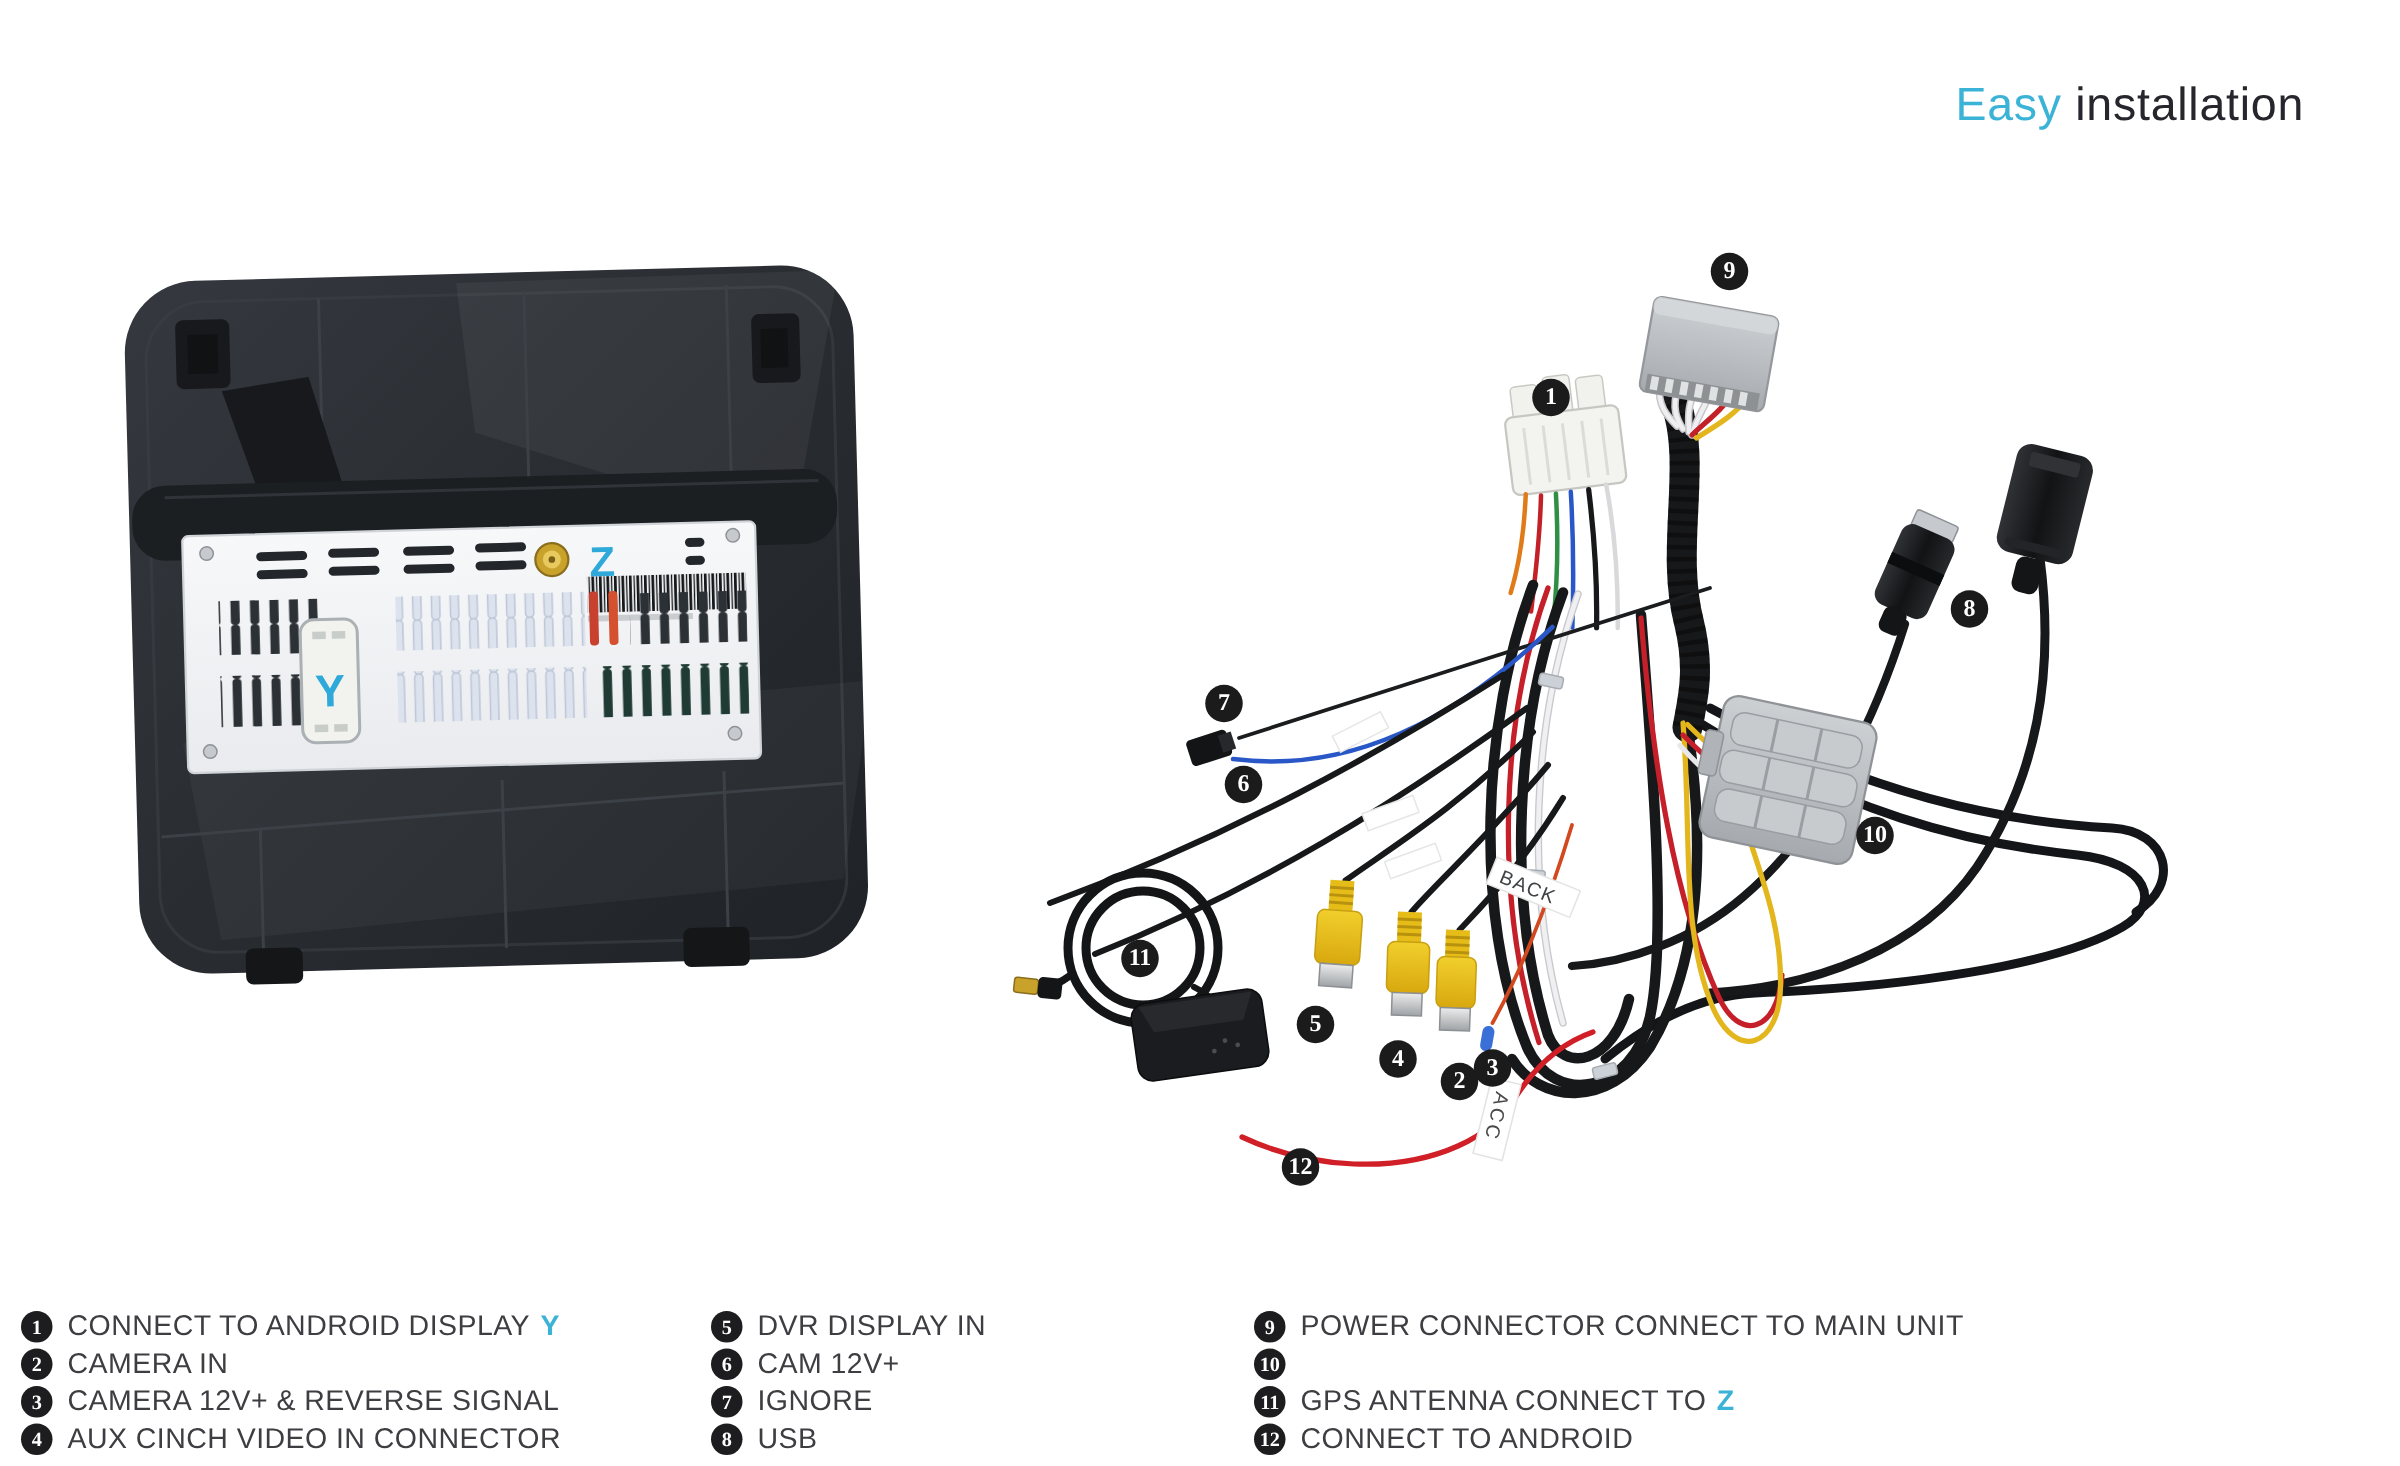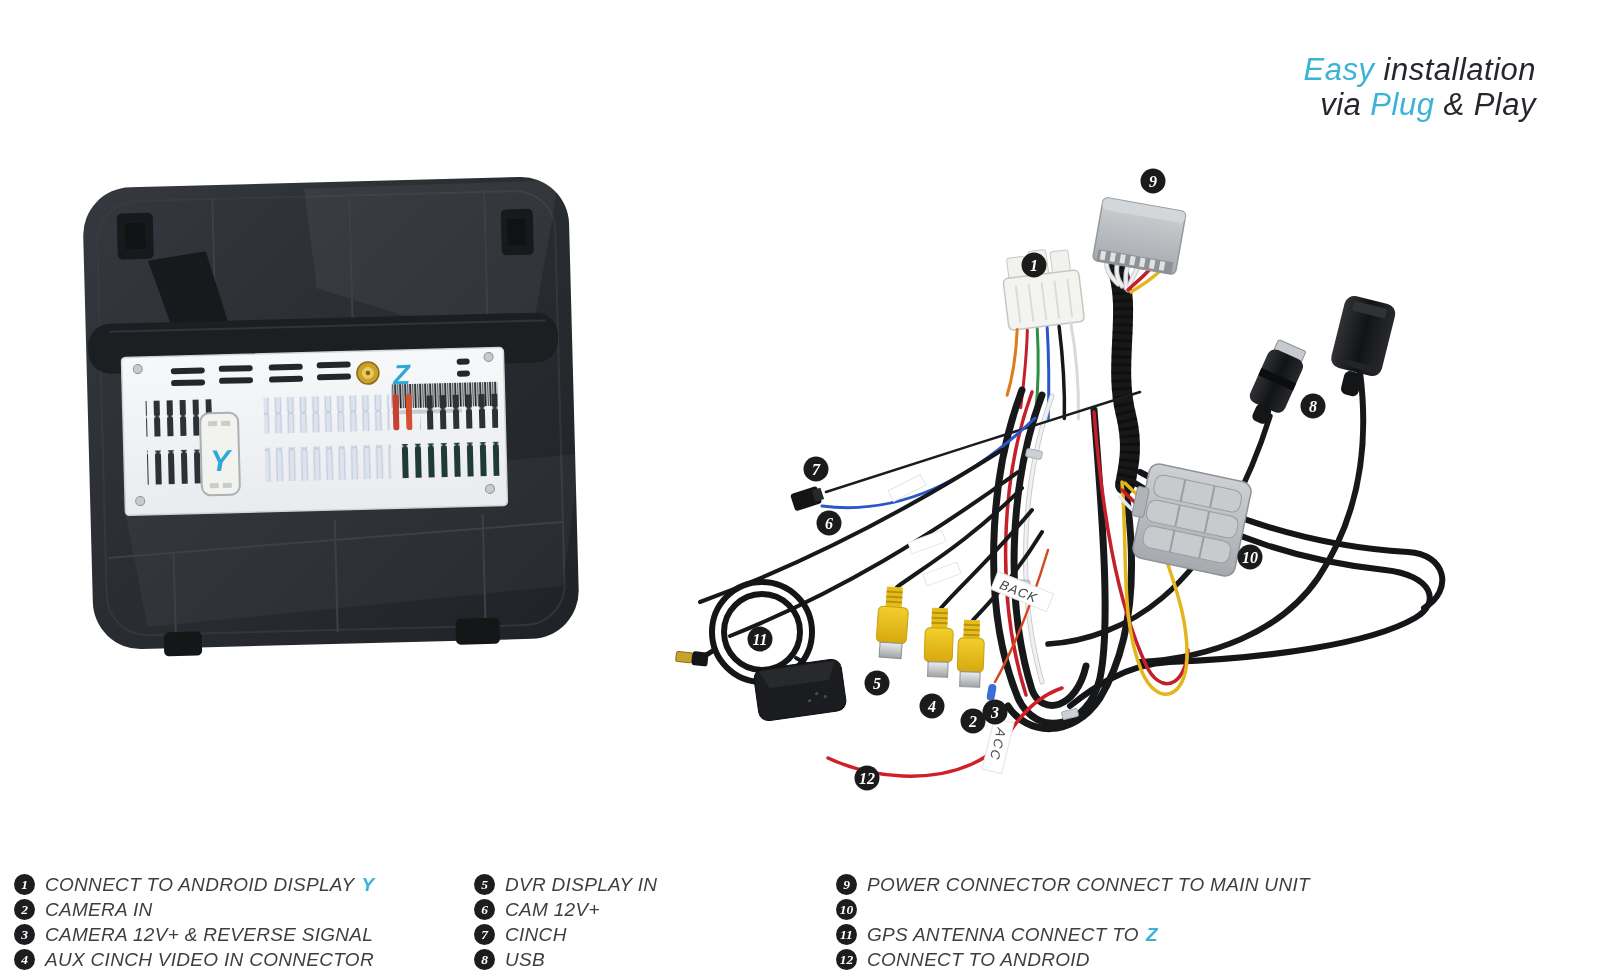--- a/index.html
+++ b/index.html
@@ -1,17 +1,17 @@
 <!DOCTYPE html>
 <html><head>
 <meta charset="utf-8">
 <style>
   html,body{margin:0;padding:0;background:#ffffff;}
   .stage{position:relative;width:1600px;height:977px;background:#ffffff;overflow:hidden;
-         font-family:"Liberation Sans", sans-serif;font-style:italic;}
+         font-family:"Liberation Sans", sans-serif;}
   
   .logo{position:absolute;top:52px;right:64px;text-align:right;color:#26262c;
         font-size:31px;line-height:35px;letter-spacing:0.5px;font-weight:500;}
   .logo .accent{color:#3bb3d6;}
   .logo .sp{display:inline-block;width:9px;}
   
   .callout{position:absolute;width:25px;height:25px;border-radius:50%;background:#1b1b1b;
            color:#ffffff;font-family:"Liberation Serif", serif;font-weight:bold;font-size:16px;
            line-height:25px;text-align:center;transform:translate(-50%,-50%);}
   
@@ -28,21 +28,20 @@
   #device-svg{left:60px;top:160px;}
   #harness-svg{left:670px;top:150px;}
 </style>
 </head>
 <body>
 
 <div class="stage">
 
   <div class="logo">
     <div><span class="accent">Easy</span><span class="sp"></span><span>installation</span></div>
-    <div><span>via</span><span class="sp"></span><span class="accent">Plug</span><span class="sp"></span><span>&amp; Play</span></div>
   </div>
 
   <svg id="device-svg" width="545" height="505" viewBox="0 0 545 505">
     <defs>
       <linearGradient id="gPanel" x1="0" y1="0" x2="1" y2="1">
         <stop offset="0" stop-color="#35393f"></stop>
           <stop offset="0.45" stop-color="#2a2d32"></stop>
           <stop offset="1" stop-color="#1f2226"></stop>
       </linearGradient>
       <linearGradient id="gPlate" x1="0" y1="0" x2="0" y2="1">
@@ -411,21 +410,21 @@
       <div class="lrow">
         <span class="lnum">5</span>
         <span class="ltext">DVR DISPLAY IN</span>
       </div>
       <div class="lrow">
         <span class="lnum">6</span>
         <span class="ltext">CAM 12V+</span>
       </div>
       <div class="lrow">
         <span class="lnum">7</span>
-        <span class="ltext">CINCH</span>
+        <span class="ltext">IGNORE</span>
       </div>
       <div class="lrow">
         <span class="lnum">8</span>
         <span class="ltext">USB</span>
       </div>
     </div>
     <div class="lcol lcol3">
       <div class="lrow">
         <span class="lnum">9</span>
         <span class="ltext">POWER CONNECTOR CONNECT TO MAIN UNIT</span>

